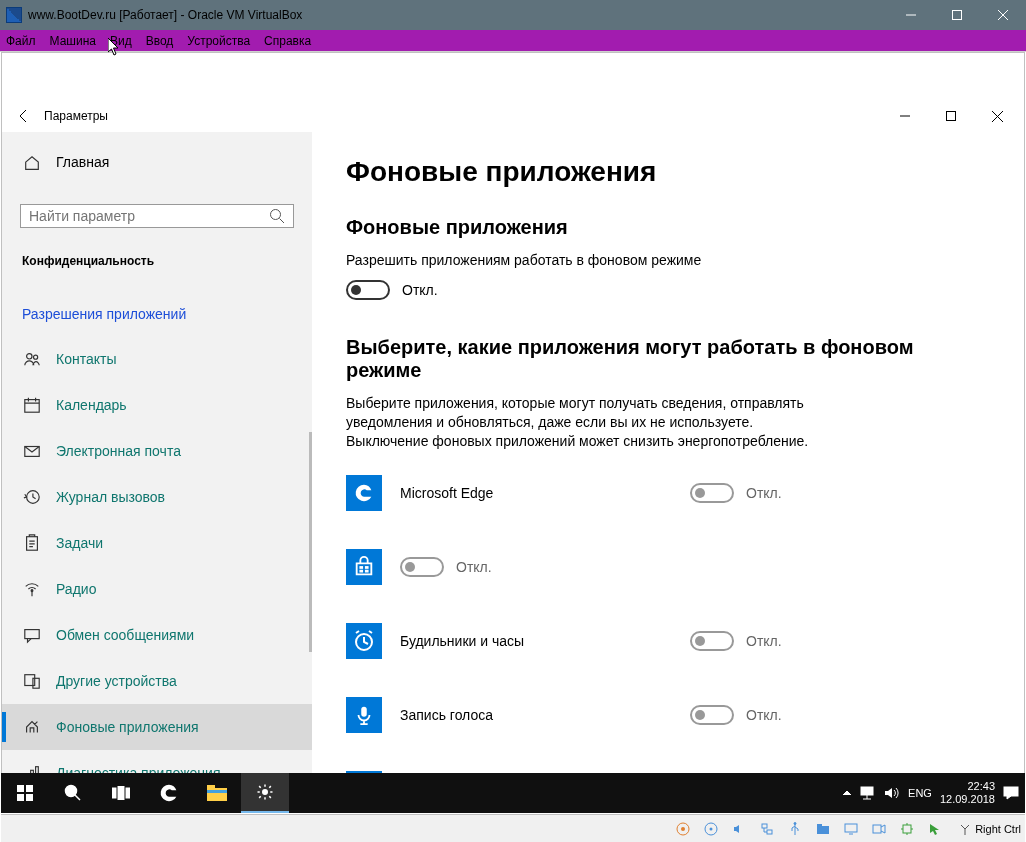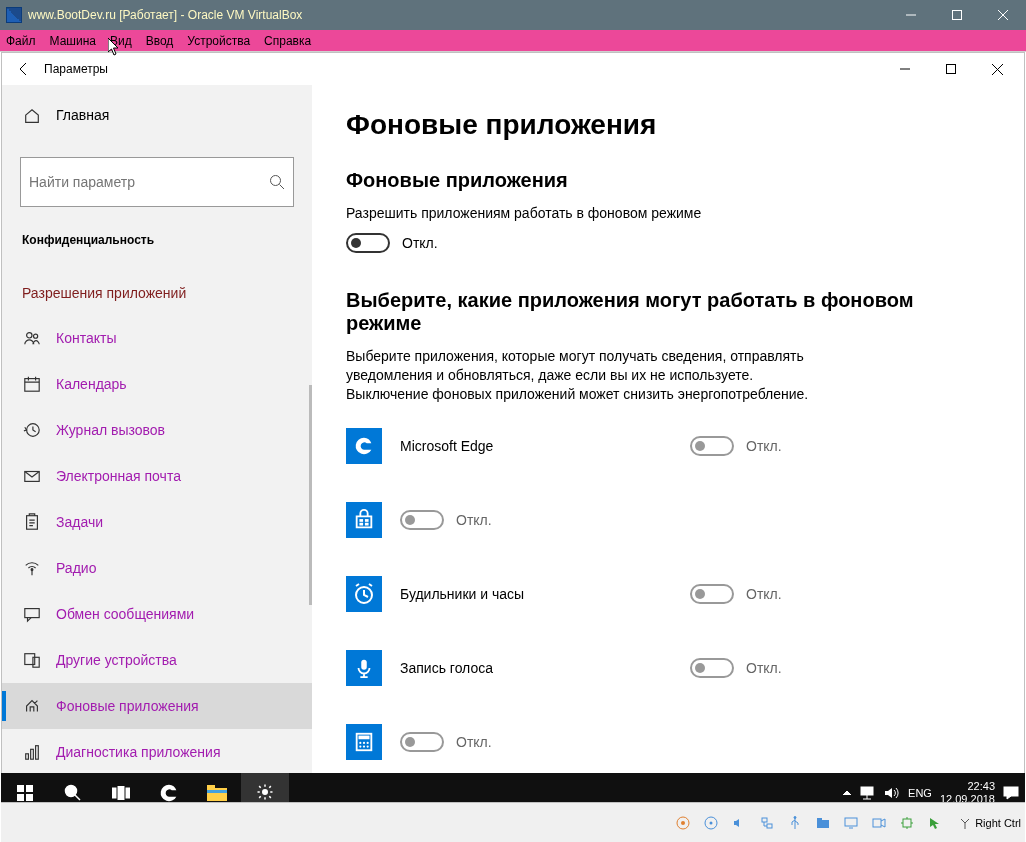--- a/index.html
+++ b/index.html
@@ -1,50 +1,50 @@
 <!DOCTYPE html>
 <html><head>
 <meta charset="utf-8">
 <style>
 * { margin: 0; padding: 0; box-sizing: border-box; font-family: "Segoe UI", Tahoma, sans-serif; }
 body { width: 1026px; height: 842px; background: #fff; overflow: hidden; position: relative; }
 
 
-.vbox-titlebar { height: 30px; background: #5f727c; display: flex; align-items: center; color: #fef9c3; font-size: 12px; }
+.vbox-titlebar { height: 30px; background: #5f727c; display: flex; align-items: center; color: #000000; font-size: 12px; }
 .vbox-titlebar .vb-icon { width: 16px; height: 16px; margin: 0 6px; background: linear-gradient(45deg,#1e5fb5 0 50%,#1b4a8c 50%); border: 1px solid #0b3b7a; }
 .vbox-titlebar .title { flex: 1; }
 .vbox-titlebar .winbtns { display: flex; }
 .vbox-titlebar .winbtns div { width: 46px; height: 30px; display: flex; align-items: center; justify-content: center; }
 .vbox-titlebar .winbtns svg { stroke: #fff; stroke-width: 1; fill: none; }
 
-.vbox-menu { height: 22px; background: #ec4899; display: flex; align-items: center; font-size: 12px; padding: 0 6px; gap: 14px; border-bottom: 1px solid #d0d0d0; position: relative; }
+.vbox-menu { height: 22px; background: #a21caf; display: flex; align-items: center; font-size: 12px; padding: 0 6px; gap: 14px; border-bottom: 1px solid #d0d0d0; position: relative; }
 .vbox-menu span { color: #000; }
 .cursor { position: absolute; left: 108px; top: 8px; z-index: 50; }
 
 
 .inner { position: absolute; left: 1px; top: 52px; right: 1px; height: 760px; background: #fff; display: flex; flex-direction: column; border: 1px solid #c0c0c0; }
 
-.settings-titlebar { height: 32px; display: flex; align-items: center; padding: 0 4px 0 2px; }
+.settings-titlebar { height: 32px; display: flex; align-items: center; padding: 0 4px 0 2px; margin-top: 47px; }
 .settings-titlebar .back { width: 40px; height: 32px; display: flex; align-items: center; justify-content: center; }
 .settings-titlebar .app-name { font-size: 12px; color: #000; }
 .settings-titlebar .right { margin-left: auto; display: flex; }
 .settings-titlebar .right div { width: 46px; height: 32px; display: flex; align-items: center; justify-content: center; }
 .settings-titlebar svg { stroke: #000; stroke-width: 1; fill: none; }
 
 .settings-body { flex: 1; display: flex; overflow: hidden; }
 
 .sidebar { width: 310px; background: #f2f2f2; padding-top: 22px; overflow: hidden; position: relative; }
 .sidebar .home { display: flex; align-items: flex-start; padding: 0 20px; height: 40px; font-size: 14px; }
 .sidebar .home .ico { width: 20px; margin-right: 14px; display: flex; justify-content: center; }
 .sidebar .search-wrap { padding: 10px 18px 18px 18px; }
-.sidebar .search { display: flex; align-items: center; border: 1px solid #999; background: #fff; height: 50px; padding: 0 8px; }
+.sidebar .search { display: flex; align-items: center; border: 1px solid #999; background: #fff; height: 24px; padding: 0 8px; }
 .sidebar .search input { flex: 1; border: none; outline: none; font-size: 14px; background: transparent; }
 .sidebar .cat { font-size: 12px; font-weight: 600; padding: 8px 20px 14px 20px; }
-.sidebar .group-label { font-size: 14px; color: #7f1d1d; padding: 24px 20px 14px 20px; }
-.sidebar .navitem { display: flex; align-items: center; padding: 0 20px; height: 46px; font-size: 14px; color: #a21caf; }
+.sidebar .group-label { font-size: 14px; color: #1d4ed8; padding: 24px 20px 14px 20px; }
+.sidebar .navitem { display: flex; align-items: center; padding: 0 20px; height: 46px; font-size: 14px; color: #0f766e; }
 .sidebar .navitem .ico { width: 20px; margin-right: 14px; display: flex; justify-content: center; align-items: center; }
 .sidebar .navitem.active { background: #d9d9d9; position: relative; }
 .sidebar .navitem.active::before { content: ""; position: absolute; left: 0; top: 8px; bottom: 8px; width: 4px; background: #0078d7; }
 .sidebar-scroll { position: absolute; right: 0; top: 300px; width: 3px; height: 220px; background: #bbb; }
 
 .main { flex: 1; padding: 24px 34px; overflow: hidden; position: relative; }
 .main h1 { font-size: 28px; font-weight: 600; margin-bottom: 28px; }
 .main h2 { font-size: 20px; font-weight: 600; margin-bottom: 12px; }
 .main .desc { font-size: 14px; margin-bottom: 10px; max-width: 470px; line-height: 1.35; }
 .toggle-row { display: flex; align-items: center; margin-bottom: 36px; gap: 12px; }
@@ -63,21 +63,21 @@
 
 
 .taskbar { position: absolute; left: 1px; right: 1px; bottom: 29px; height: 40px; background: #101010; display: flex; align-items: center; }
 .taskbar .tb-item { width: 48px; height: 40px; display: flex; align-items: center; justify-content: center; }
 .taskbar .tb-item.active { background: #333; border-bottom: 2px solid #76b9ed; }
 .taskbar .tray { margin-left: auto; display: flex; align-items: center; color: #fff; font-size: 11px; padding-right: 6px; gap: 8px; }
 .taskbar .tray .clock { text-align: right; line-height: 1.2; }
 .taskbar svg { fill: #fff; }
 
 
-.vbox-status { position: absolute; left: 1px; right: 1px; bottom: 0; height: 40px; background: #f0f0f0; border-top: 1px solid #c0c0c0; display: flex; align-items: center; justify-content: flex-end; padding: 0 4px; gap: 10px; }
+.vbox-status { position: absolute; left: 1px; right: 1px; bottom: 0; height: 28px; background: #f0f0f0; border-top: 1px solid #c0c0c0; display: flex; align-items: center; justify-content: flex-end; padding: 0 4px; gap: 10px; }
 .vbox-status .sicon { width: 18px; height: 16px; display: flex; align-items: center; justify-content: center; }
 .vbox-status .host { font-size: 11px; margin-left: 4px; display: flex; align-items: center; gap: 3px; }
 .vbox-status svg { width: 14px; height: 14px; }
 
 .ico svg { width: 18px; height: 18px; stroke: #333; fill: none; stroke-width: 1.3; }
 </style>
 </head>
 <body>
 
 <div class="vbox-titlebar">
@@ -178,34 +178,34 @@
             <svg viewBox="0 0 20 20">
               <rect x="2" y="4" width="16" height="14"></rect>
               <path d="M2 8 H18 M6 2 V6 M14 2 V6"></path>
             </svg>
           </span>
         <span>Календарь</span>
       </div>
       <div class="navitem">
         <span class="ico">
             <svg viewBox="0 0 20 20">
+              <rect x="2" y="5" width="16" height="11"></rect>
+              <path d="M2 5 L10 11 L18 5"></path>
+            </svg>
+          </span>
+        <span>Электронная почта</span>
+      </div>
+      <div class="navitem">
+        <span class="ico">
+            <svg viewBox="0 0 20 20">
               <circle cx="11" cy="10" r="7"></circle>
               <path d="M11 6 V10 L14 12 M2 7 L4 10 L1 11"></path>
             </svg>
           </span>
         <span>Журнал вызовов</span>
-      </div>
-      <div class="navitem">
-        <span class="ico">
-            <svg viewBox="0 0 20 20">
-              <rect x="2" y="5" width="16" height="11"></rect>
-              <path d="M2 5 L10 11 L18 5"></path>
-            </svg>
-          </span>
-        <span>Электронная почта</span>
       </div>
       <div class="navitem">
         <span class="ico">
             <svg viewBox="0 0 20 20">
               <rect x="4" y="3" width="12" height="15"></rect>
               <path d="M7 3 V1 H13 V3 M7 8 H13 M7 11 H13 M7 14 H11"></path>
             </svg>
           </span>
         <span>Задачи</span>
       </div>

